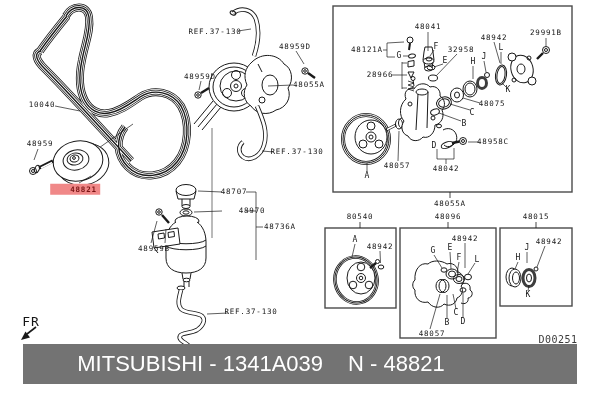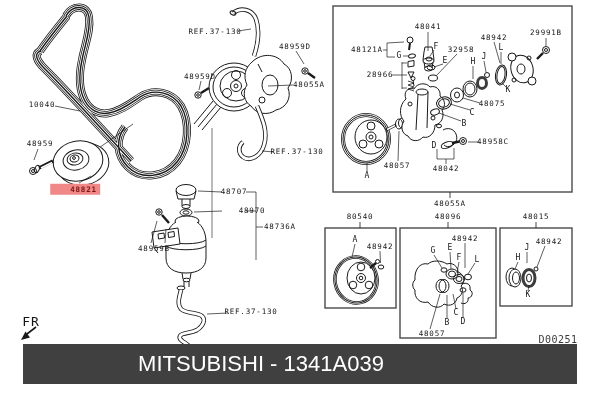--- a/index.html
+++ b/index.html
@@ -9,21 +9,21 @@
   .lbl{position:absolute;transform:translate(-50%,-50%);
        font-family:"DejaVu Sans Mono",monospace;font-size:7.5px;letter-spacing:.8px;
        color:#161616;white-space:nowrap;line-height:1;}
   .ltr{font-size:8px;letter-spacing:0;}
   .cap{font-size:7.5px;}
   .hl{background:#f08888;color:#791212;padding:2px 3px 1px 20px;font-weight:bold;}
   .doc{position:absolute;transform:translate(-50%,-50%);
        font-family:"DejaVu Sans Mono",monospace;font-size:10px;letter-spacing:.5px;color:#3a3a3a;}
   .fr{position:absolute;transform:translate(-50%,-50%);
       font-family:"DejaVu Sans Mono",monospace;font-size:13px;font-weight:normal;color:#161616;letter-spacing:1px;}
-  .footer{position:absolute;left:23px;top:344px;width:554px;height:40px;background:#404040;
+  .footer{position:absolute;left:23px;top:344px;width:554px;height:40px;background:#737373;
           color:#fff;display:flex;align-items:center;justify-content:center;gap:25px;
           padding-right:78px;box-sizing:border-box;
           font-family:"Liberation Sans",sans-serif;font-size:22px;}
 </style>
 </head>
 <body>
 
 <div class="stage">
 
 <svg class="art" width="600" height="400" viewBox="0 0 600 400">
@@ -394,15 +394,16 @@
 <span class="lbl ltr" style="left:518px;top:258px">H</span>
 <span class="lbl ltr" style="left:527px;top:248px">J</span>
 <span class="lbl ltr" style="left:528px;top:295px">K</span>
 <span class="lbl" style="left:549px;top:242px">48942</span>
 
 <span class="fr" style="left:31px;top:321px">FR</span>
 <span class="doc" style="left:558px;top:339px">D00251</span>
 
 <div class="footer">
   <span>MITSUBISHI - 1341A039</span>
+  <span>N - 48821</span>
 </div>
 
 </div>
 
 </body></html>

